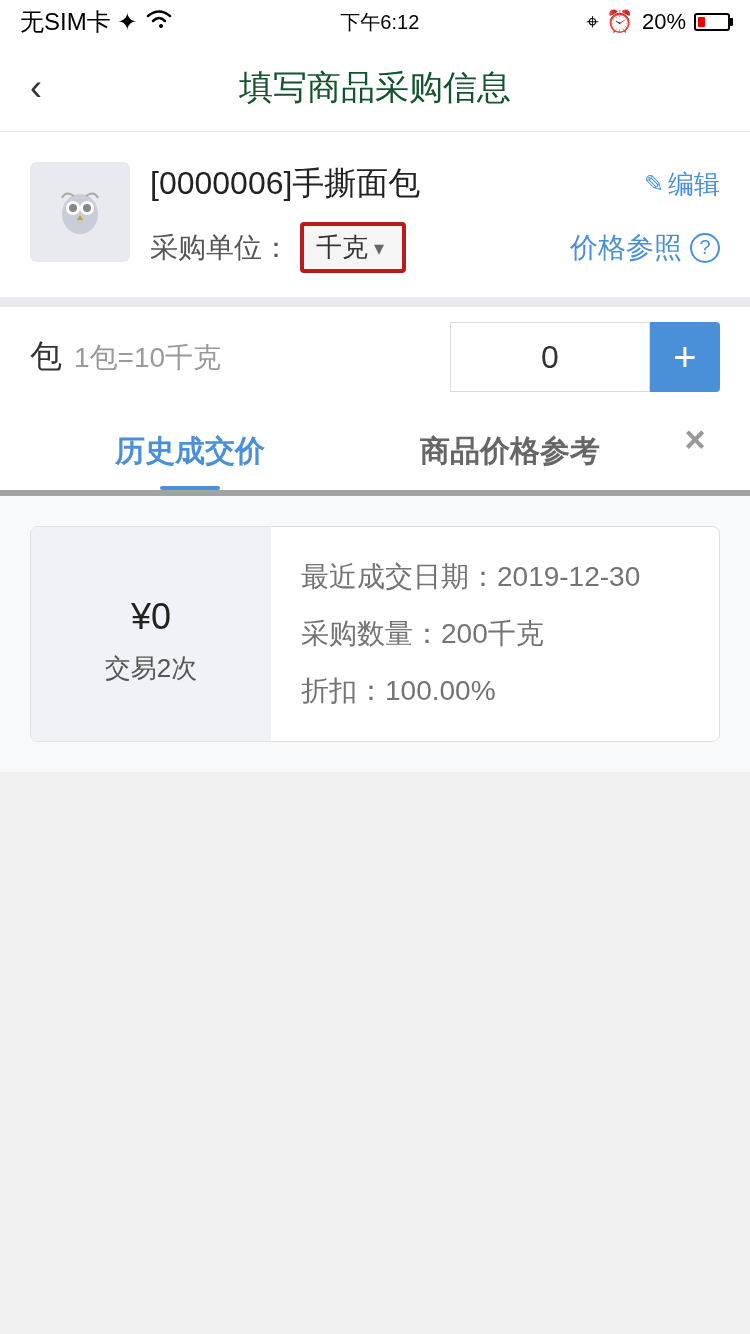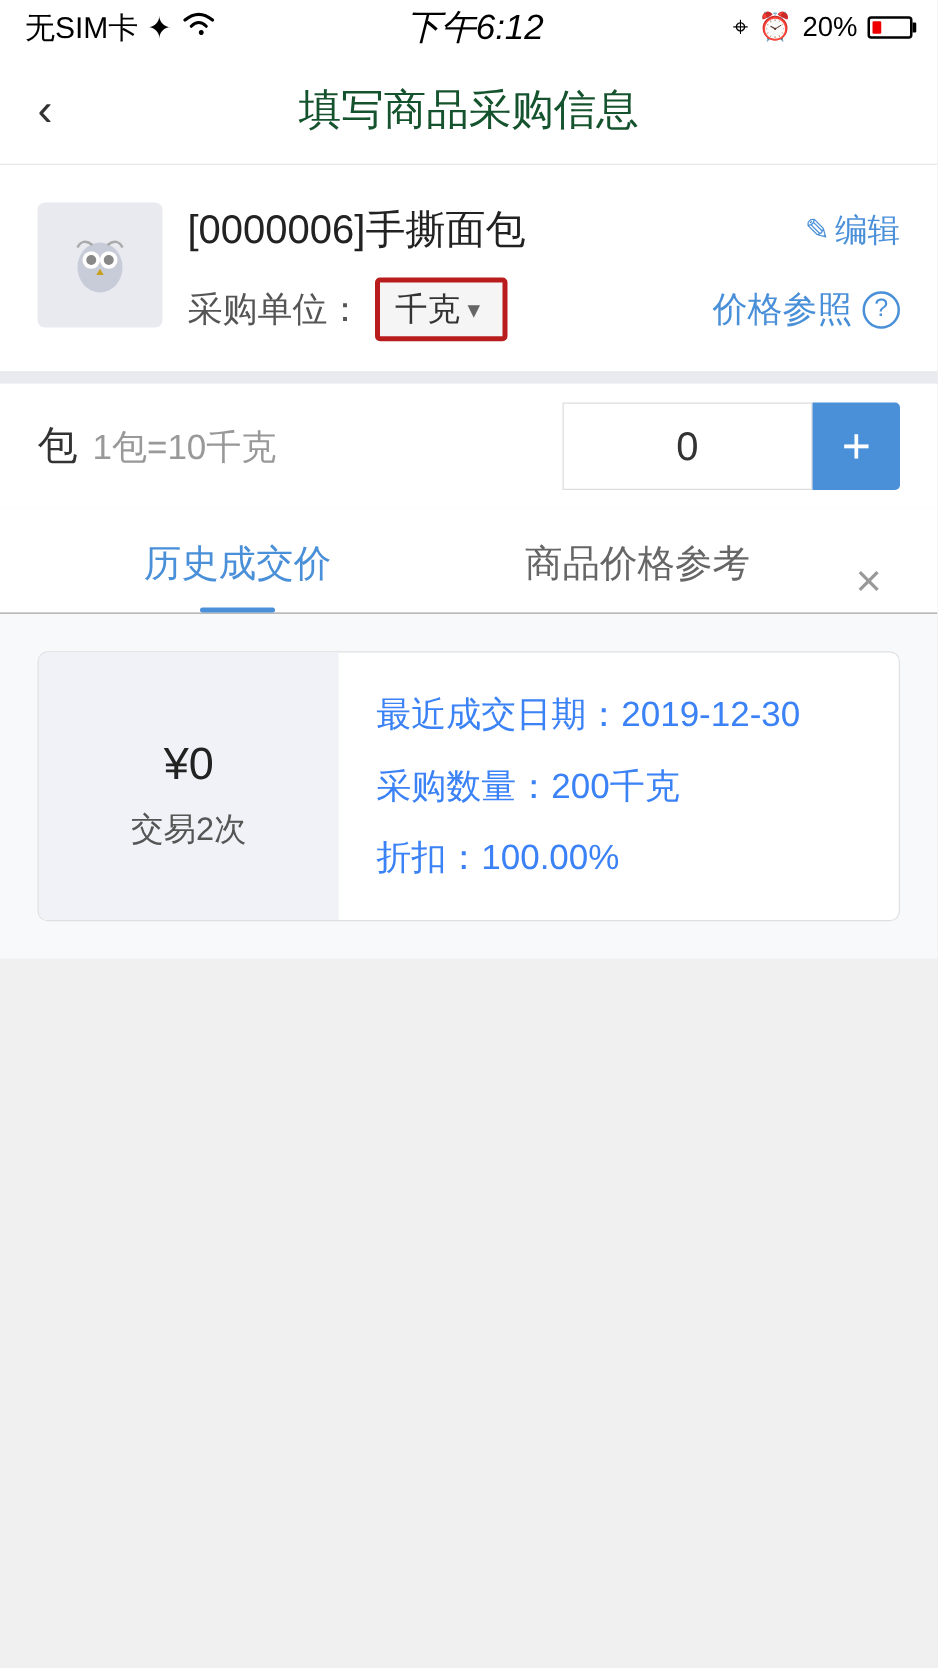--- a/index.html
+++ b/index.html
@@ -25,23 +25,22 @@
       font-weight: 500;
       color: #000;
     }
     .status-left {
       display: flex;
       align-items: center;
       gap: 8px;
       font-size: 24px;
     }
     .status-center {
-      font-size: 28px;
+      font-size: 20px;
       font-weight: 500;
-      font-style: italic;
     }
     .status-right {
       display: flex;
       align-items: center;
       gap: 8px;
       font-size: 22px;
     }
     .battery-icon {
       display: flex;
       align-items: center;
@@ -263,24 +262,25 @@
     }
 
     
     .tabs-panel {
       background: #f8f9fb;
       margin-top: 0;
     }
     .tabs-header {
       background: #fff;
       display: flex;
-      align-items: flex-end;
-      border-bottom: 1px solid #a3a3a3;
+      align-items: flex-start;
+      border-bottom: 6px solid #a3a3a3;
       position: relative;
       padding: 0 30px;
+      font-weight: bold;
     }
     .tab-item {
       flex: 1;
       text-align: center;
       padding: 24px 0 18px;
       font-size: 30px;
       color: #666;
       position: relative;
       cursor: pointer;
     }
@@ -347,21 +347,21 @@
     .history-right {
       flex: 1;
       padding: 30px 30px;
       display: flex;
       flex-direction: column;
       gap: 18px;
       justify-content: center;
     }
     .history-detail-row {
       font-size: 28px;
-      color: #3b82f6;
+      color: #737373;
       line-height: 1.4;
     }
 
     
     .main-content {
       background: #f0f0f0;
       min-height: 600px;
     }
   </style>
 </head>

